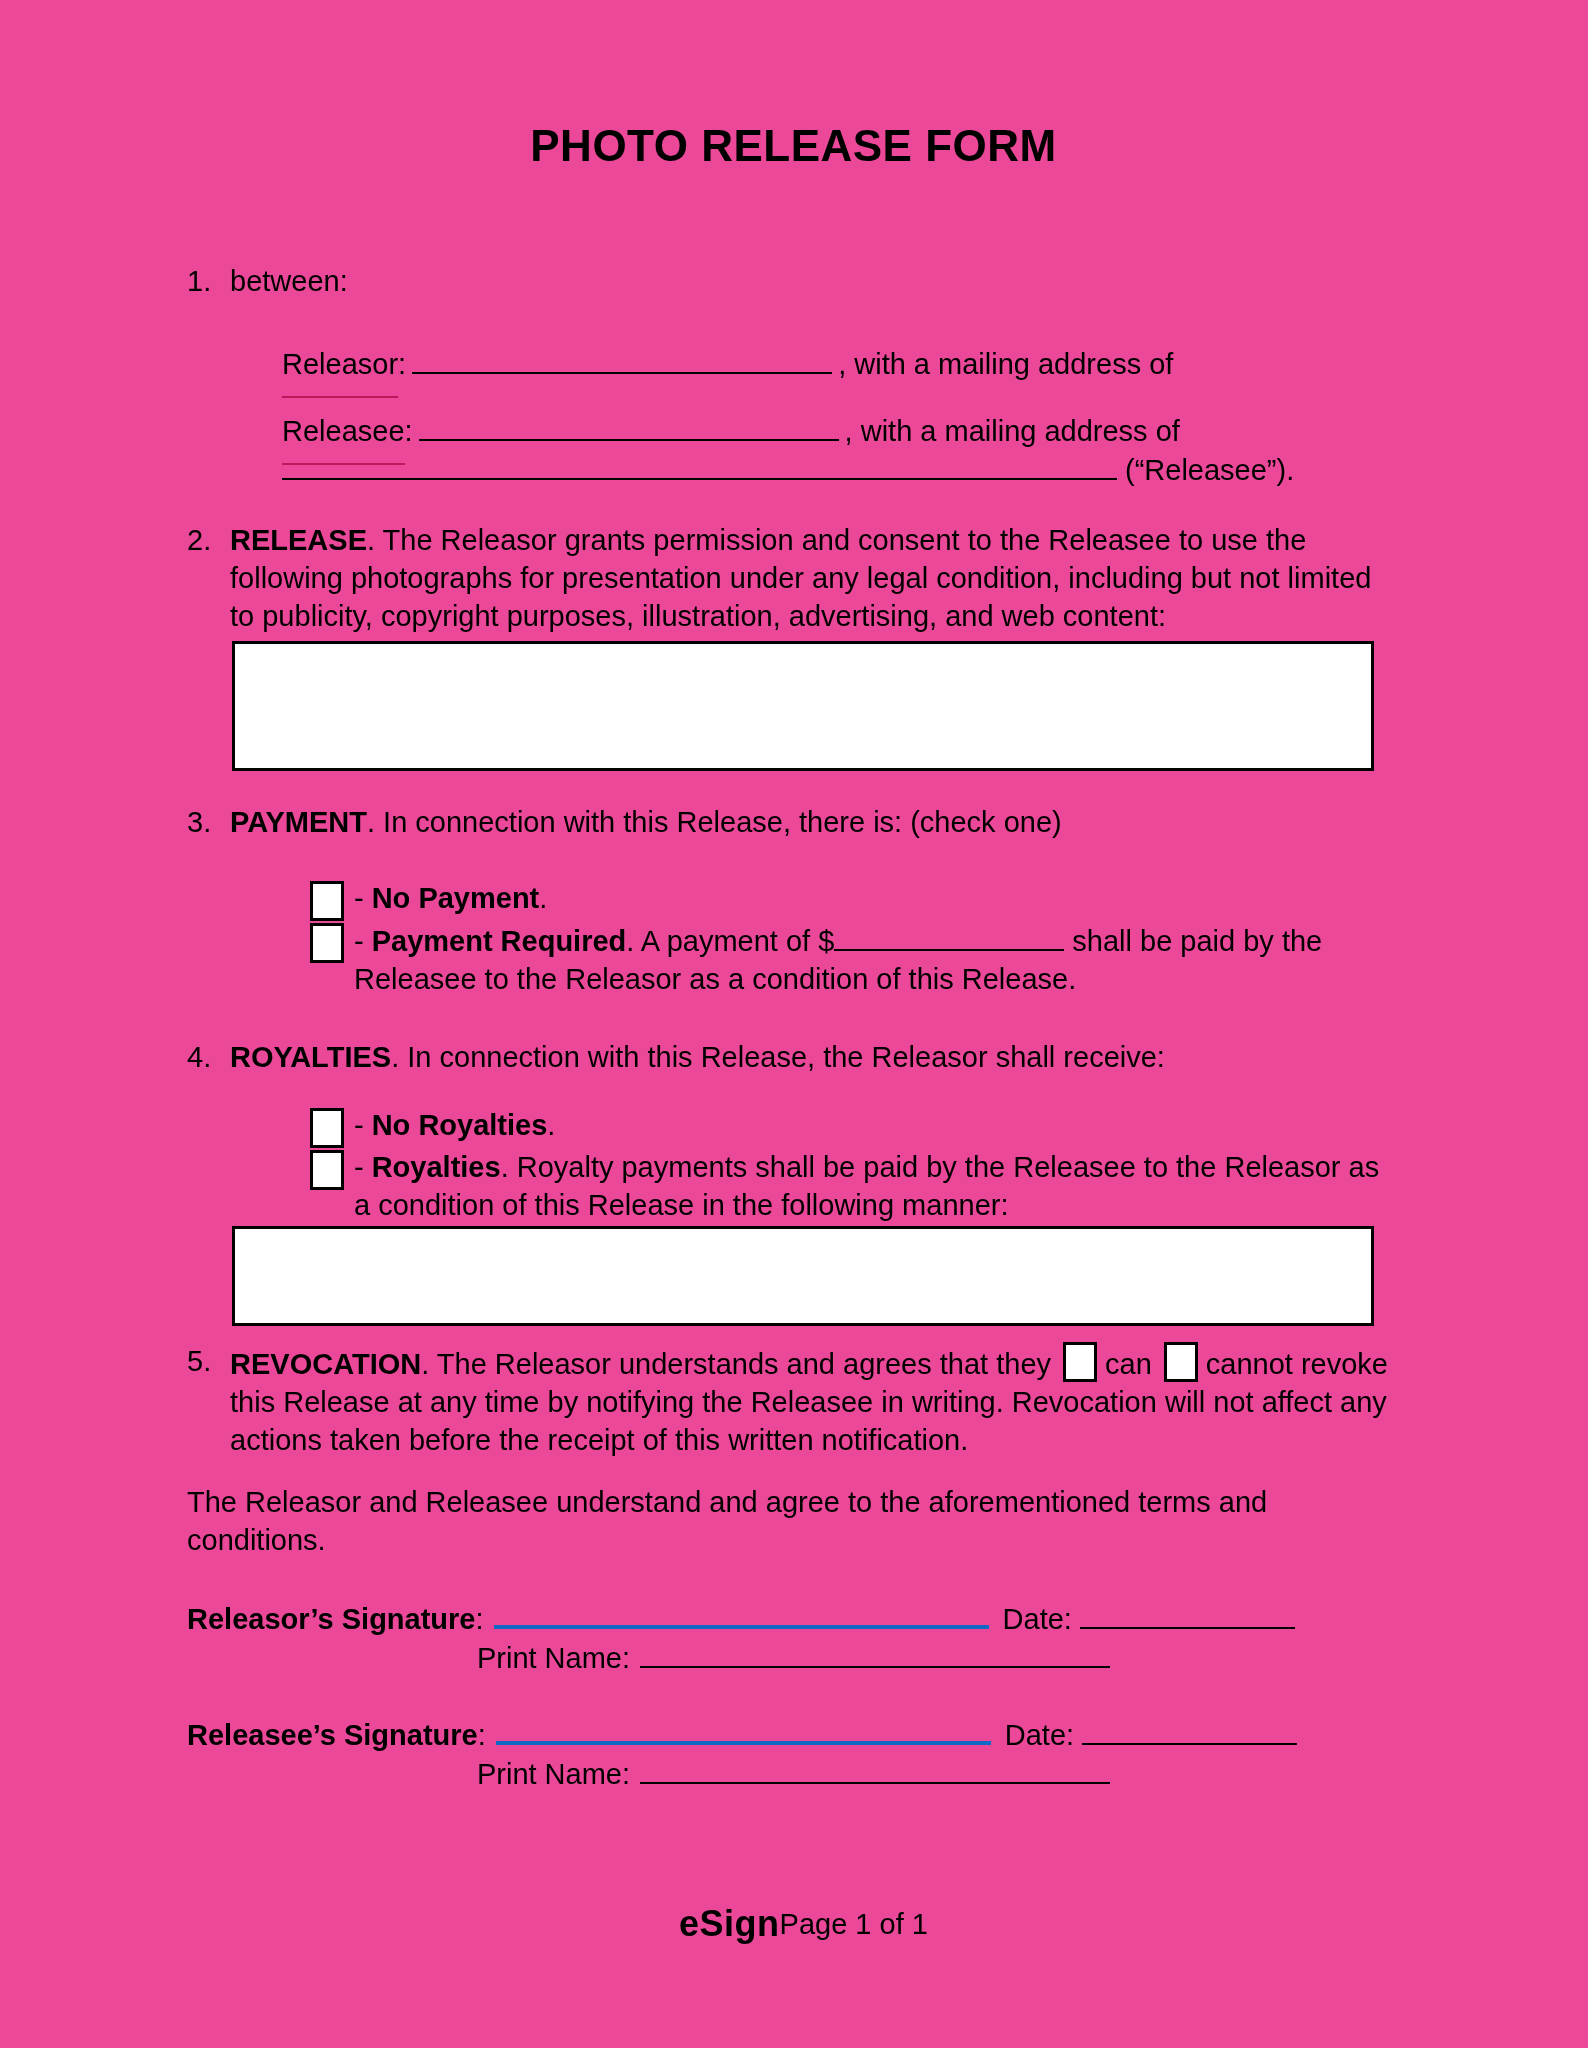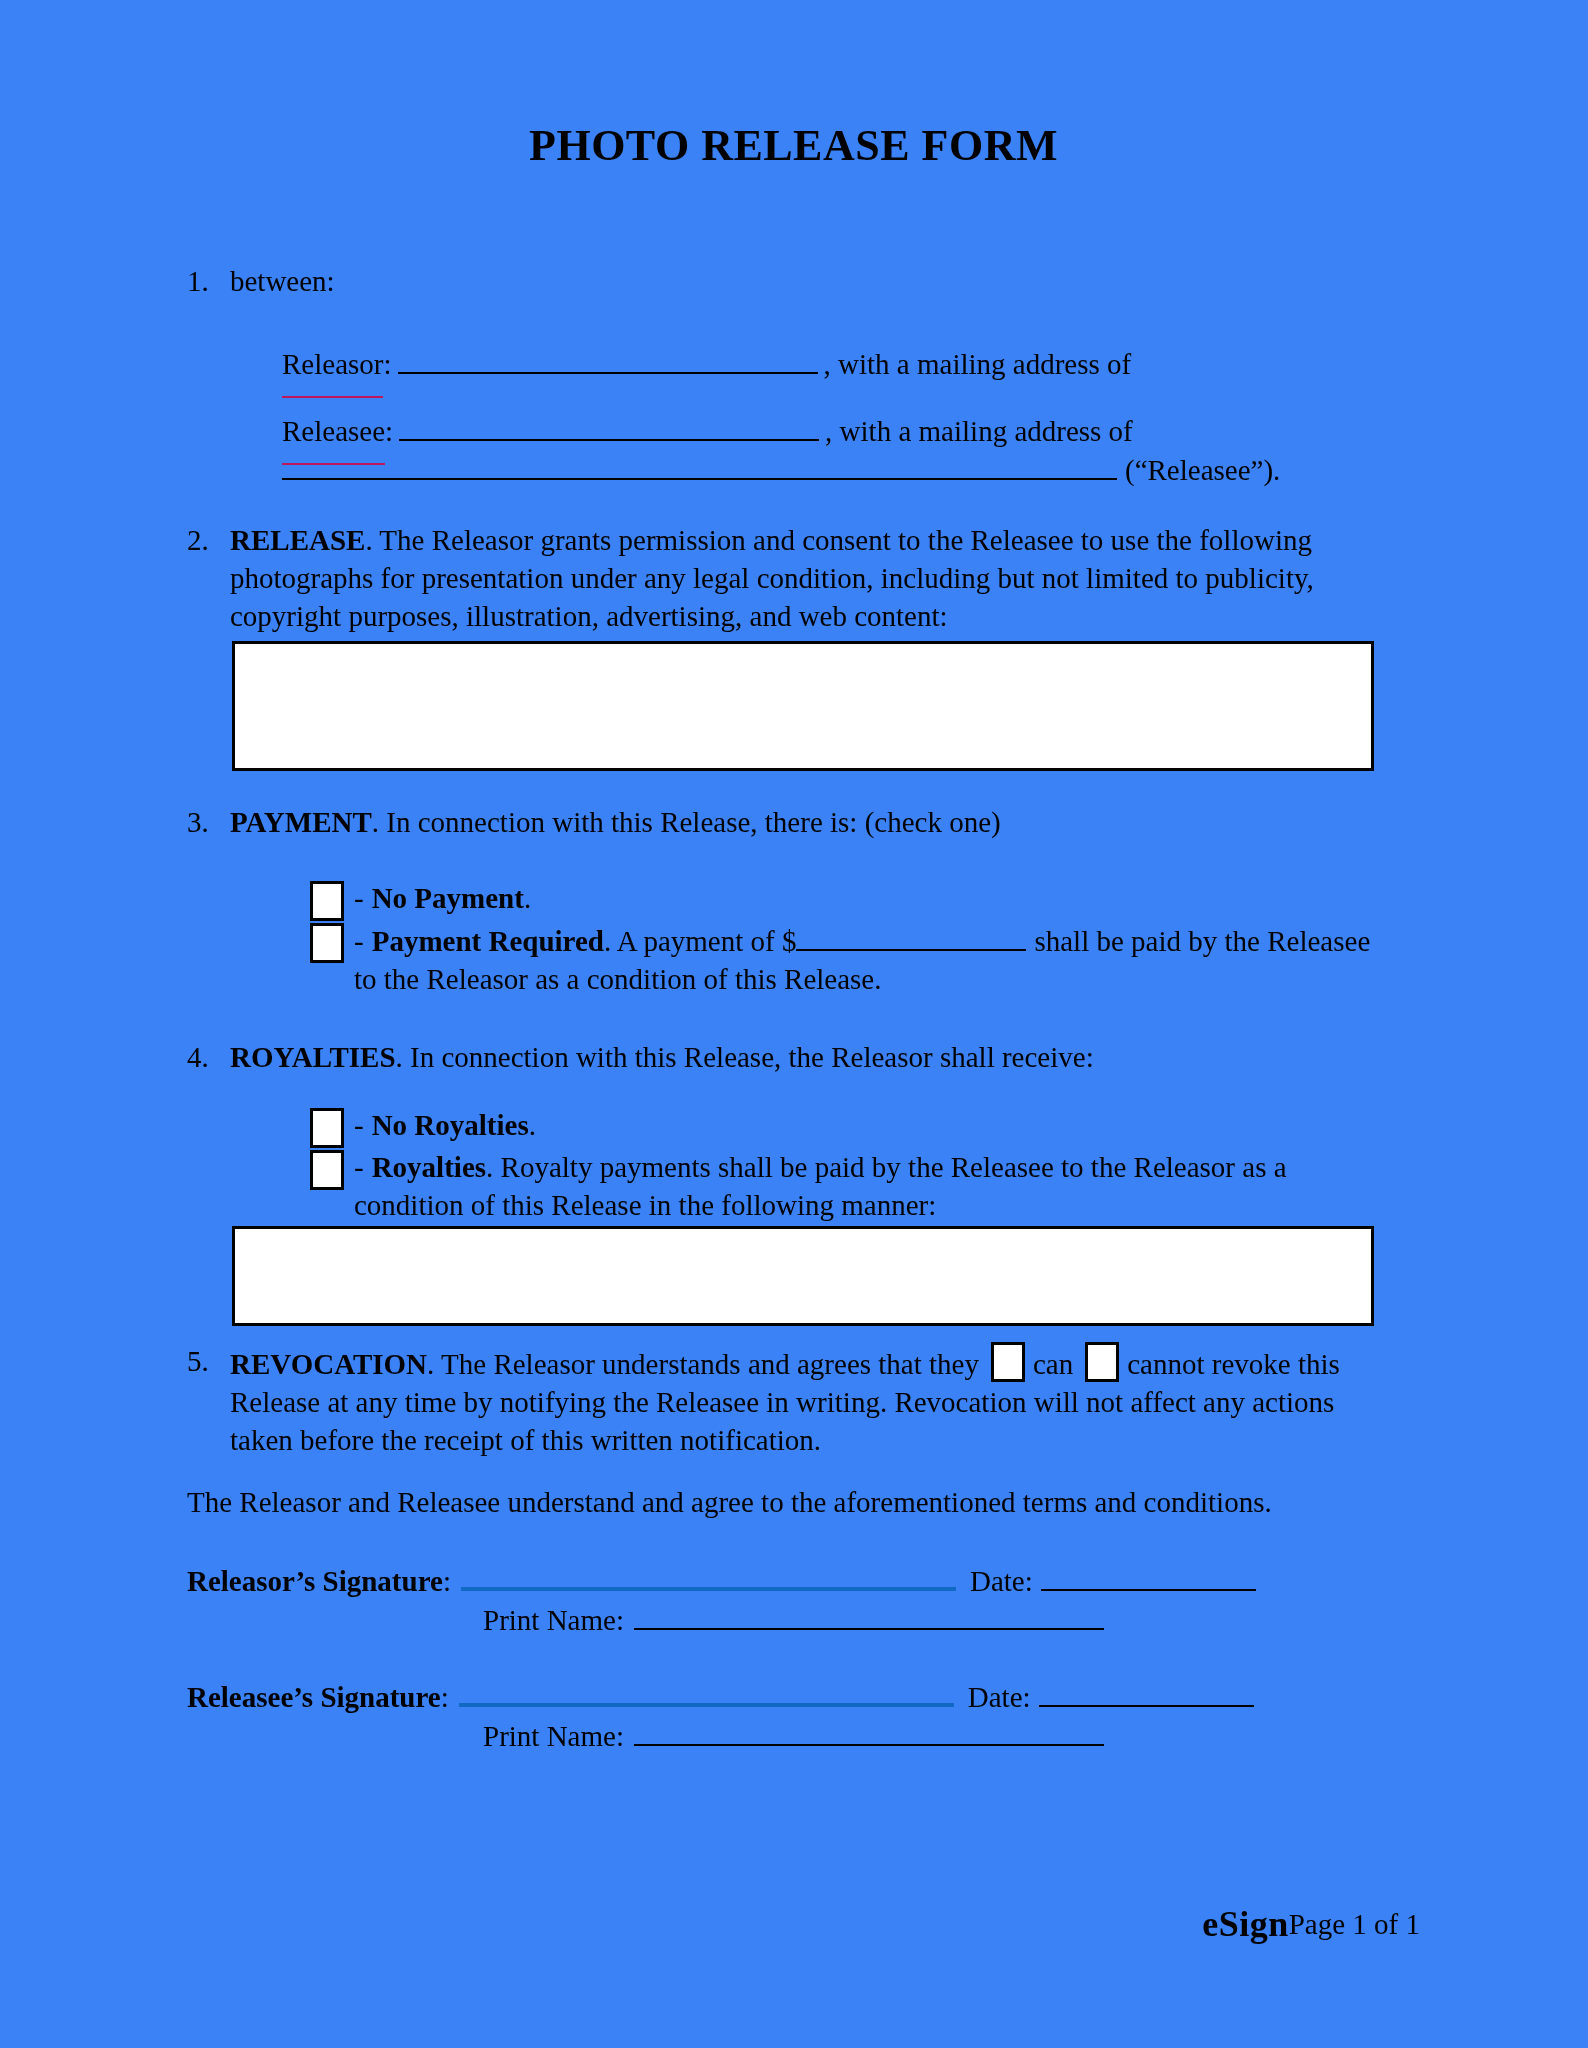--- a/index.html
+++ b/index.html
@@ -1,21 +1,21 @@
 <!DOCTYPE html>
 <html><head>
 <meta charset="utf-8">
 <style>
   html,body{margin:0;padding:0;background:#ffffff;}
   body{
     width:1588px;height:2048px;position:relative;overflow:hidden;
     font-family:"Liberation Sans","DejaVu Sans",sans-serif;
     color:#000;font-size:29px;line-height:38px;
   }
-  .page{position:absolute;inset:0;background:#3b82f6;font-family:Liberation Serif, serif;}
+  .page{position:absolute;inset:0;background:#ec4899;}
   .content{position:absolute;left:187px;width:1213px;top:0;}
 
   .doc-title{
     margin-top:118px;text-align:center;font-weight:bold;
     font-size:44px;line-height:56px;letter-spacing:0.5px;
   }
 
   .item{display:flex;}
   .item .num{width:43px;flex-shrink:0;}
   .item .itext{flex:1;}
@@ -65,21 +65,21 @@
   .sec-royalties{margin-top:40px;}
   .sec-revocation{margin-top:16px;}
   .closing{margin-top:24px;}
 
   .sig-block{margin-top:38px;white-space:nowrap;}
   .sig-block.second{margin-top:36px;}
   .print-row{white-space:nowrap;text-align:center;}
 
   .footer{
     position:absolute;left:187px;right:168px;top:1902px;
-    display:flex;justify-content:flex-end;align-items:flex-start;
+    display:flex;justify-content:center;align-items:flex-start;
   }
   .brand{font-weight:bold;font-size:36px;line-height:44px;letter-spacing:0.5px;}
   .page-num{font-size:29px;line-height:44px;}
 </style>
 </head>
 <body>
 
 <div class="page">
   <div class="content">
 

